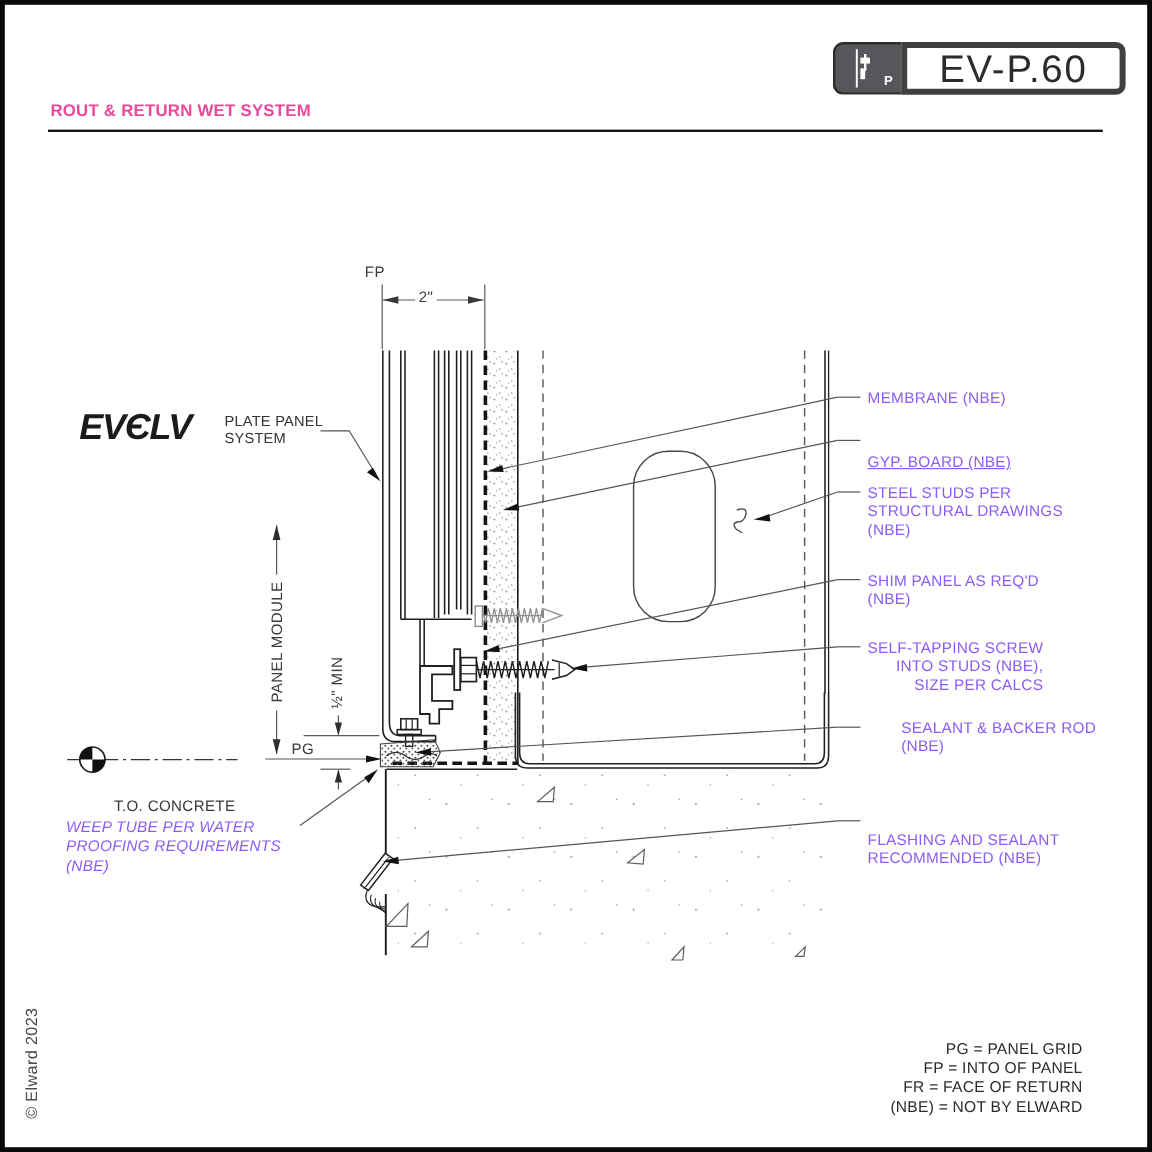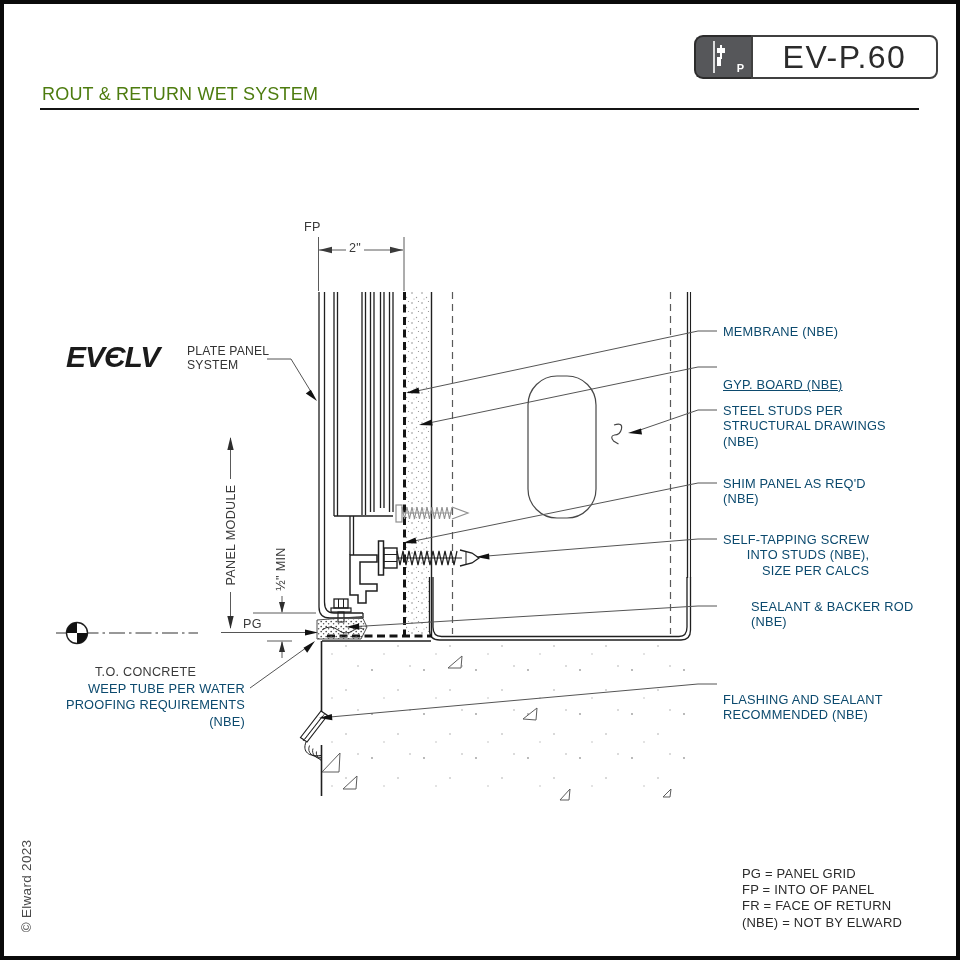--- a/index.html
+++ b/index.html
@@ -1,35 +1,35 @@
 <!DOCTYPE html>
 <html><head>
 <meta charset="utf-8">
 <style>
   html,body{margin:0;padding:0;background:#e8e8e8;}
   .page{position:relative;width:960px;height:960px;background:#ffffff;
         font-family:"Liberation Sans", sans-serif;overflow:hidden;
         border:0;box-sizing:border-box;}
   .frame{position:absolute;inset:0;border:4px solid #0a0a0a;pointer-events:none;z-index:50;}
   .abs{position:absolute;}
-  .lbl{position:absolute;color:#0c4a6e;font-size:12.8px;line-height:15.4px;letter-spacing:.2px;white-space:pre-line;}
-  .lbl.right{text-align:right;}
+  .lbl{position:absolute;color:#8b5cf6;font-size:12.8px;line-height:15.4px;letter-spacing:.2px;white-space:pre-line;}
+  .lbl.right{font-style:italic;}
   .dimtxt{position:absolute;color:#3a3a3a;font-size:12.6px;letter-spacing:.3px;white-space:nowrap;}
   .rot{transform:translate(-50%,-50%) rotate(-90deg);transform-origin:center;position:absolute;white-space:nowrap;}
-  .heading{position:absolute;left:42px;top:84px;font-size:18px;font-weight:normal;color:#4d7c0f;letter-spacing:.2px;}
+  .heading{position:absolute;left:42px;top:84px;font-size:14px;font-weight:bold;color:#ec4899;letter-spacing:.2px;}
   .heading-rule{position:absolute;left:40px;top:108px;width:879px;height:2.4px;background:#141414;}
   .tb-icon{position:absolute;left:694px;top:35px;width:57px;height:44px;background:#56575a;
            border-radius:9px 0 0 9px;border:2px solid #2c2c2c;border-right:none;box-sizing:border-box;}
   .tb-code{position:absolute;left:751px;top:35px;width:187px;height:44px;background:#fff;
-           border:2px solid #404040;border-radius:0 8px 8px 0;box-sizing:border-box;
+           border:5px solid #404040;border-radius:0 8px 8px 0;box-sizing:border-box;
            display:flex;align-items:center;justify-content:center;
            font-size:32px;color:#2b2b2b;letter-spacing:1.5px;}
   .logo-brand{position:absolute;left:66px;top:340px;font-size:30px;font-weight:bold;color:#1b1b1b;letter-spacing:-1px;font-style:italic;}
   .logo-tag{position:absolute;left:187px;top:345px;font-size:12.2px;line-height:13.6px;color:#333;white-space:pre-line;letter-spacing:.2px;}
-  .legend{position:absolute;left:742px;top:866px;font-size:13px;line-height:16.2px;color:#2b2b2b;letter-spacing:.2px;}
+  .legend{position:absolute;left:742px;top:866px;font-size:13px;line-height:16.2px;color:#2b2b2b;letter-spacing:.2px;text-align:right;}
   .copyright{font-size:13.5px;color:#4a4a4a;letter-spacing:.3px;}
   .gaptxt{background:#fff;padding:0 3px;}
 </style>
 </head>
 <body>
 
 <div class="page">
 
   <svg class="abs" style="left:0;top:0" width="960" height="960" viewBox="0 0 960 960">
     <defs>

